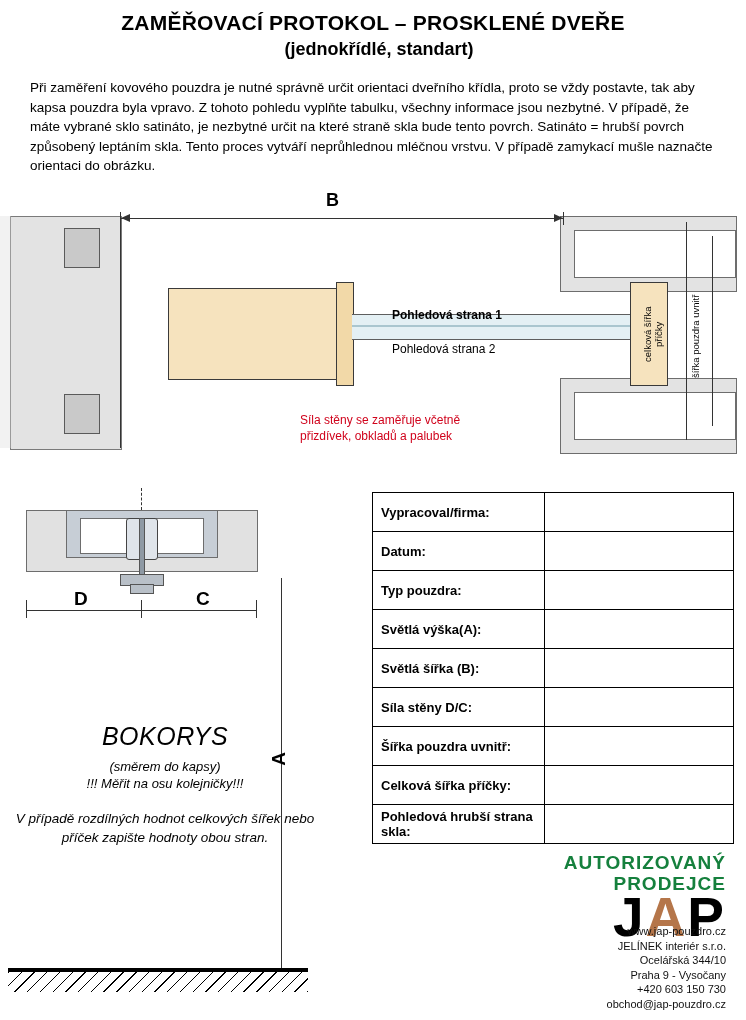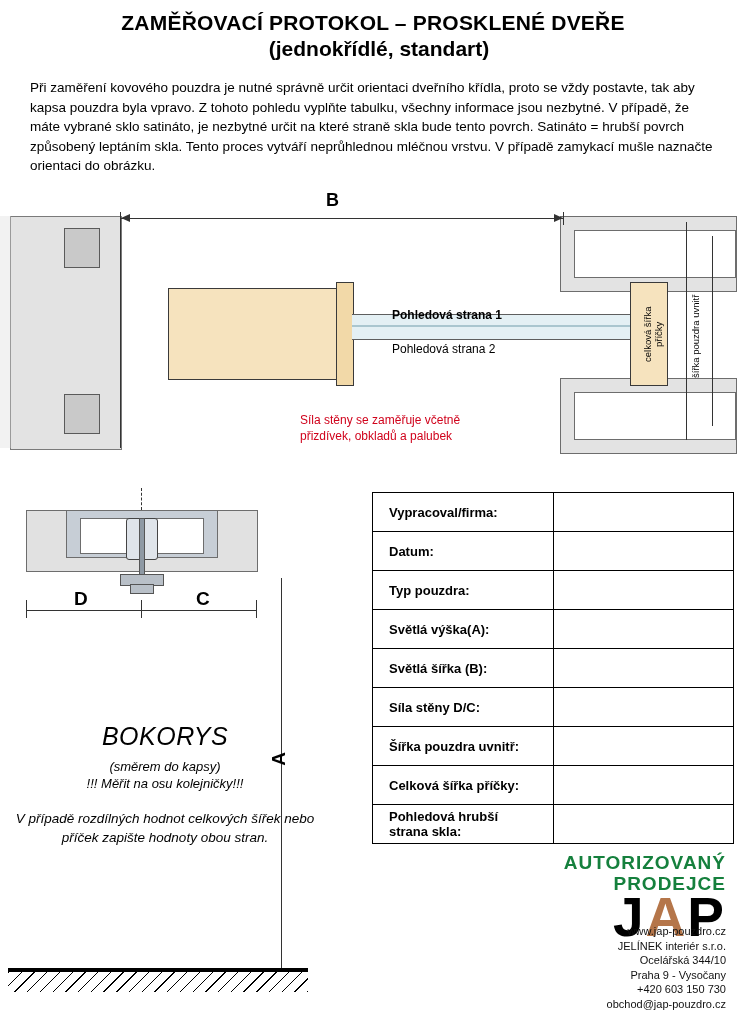--- a/index.html
+++ b/index.html
@@ -29,21 +29,21 @@
     width: 746px;
     text-align: center;
   }
   .title-line1 {
     font-size: 21px;
     font-weight: bold;
     letter-spacing: 0.2px;
     line-height: 26px;
   }
   .title-line2 {
-    font-size: 21px;
+    font-size: 18px;
     font-weight: bold;
     line-height: 26px;
     margin-left: 12px;
   }
 
   
   .intro {
     position: absolute;
     top: 78px;
     left: 30px;
@@ -309,21 +309,21 @@
     position: absolute;
     left: 372px;
     top: 492px;
     width: 362px;
     border-collapse: collapse;
     font-size: 13px;
   }
   table.form td {
     border: 1.5px solid #000;
     height: 34px;
-    padding: 2px 16px;
+    padding: 2px 8px;
     vertical-align: middle;
   }
   table.form td.label {
     width: 162px;
     font-weight: bold;
     line-height: 15px;
   }
   table.form td.value {
     width: 200px;
   }

